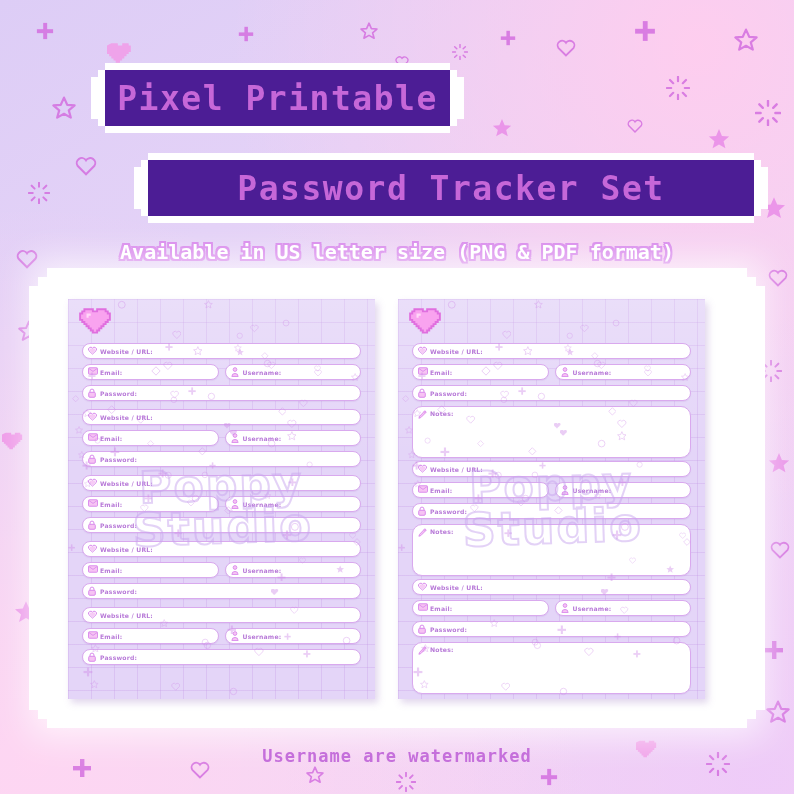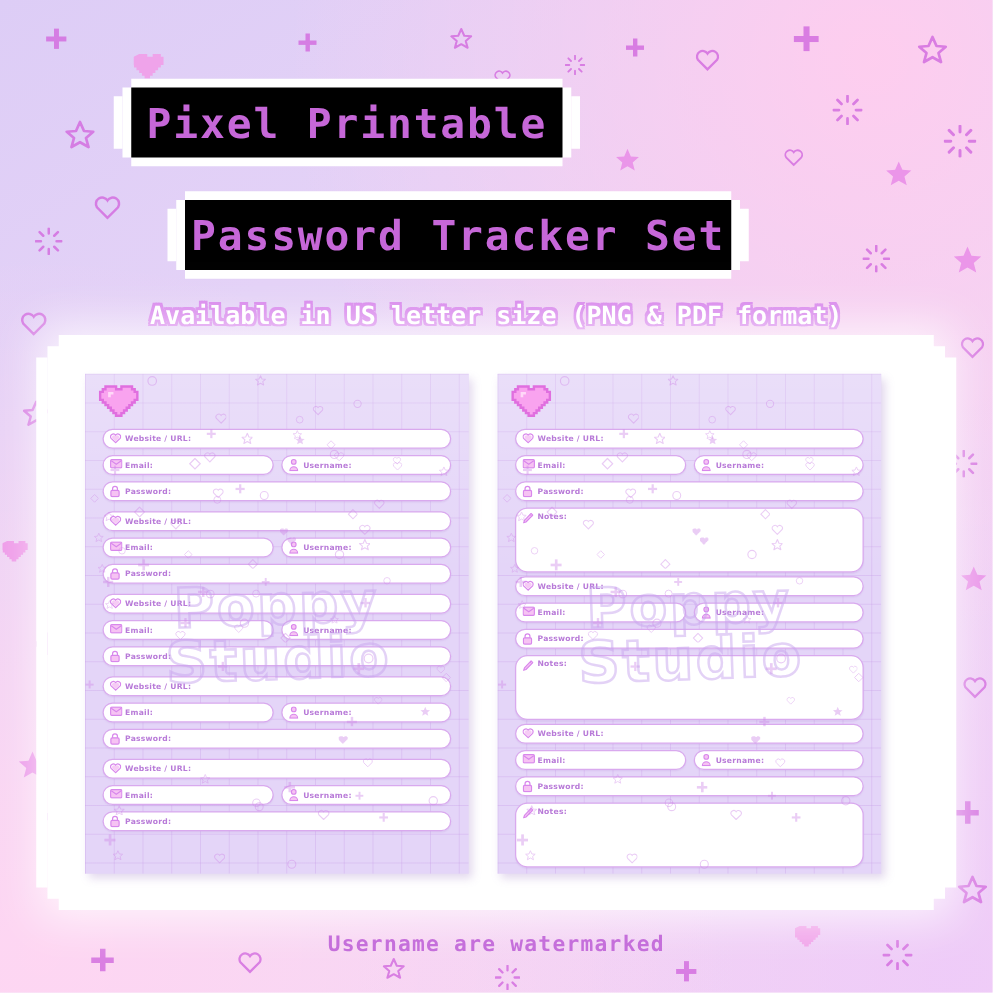--- a/index.html
+++ b/index.html
@@ -17,21 +17,21 @@
       linear-gradient(150deg, #ddcdf6 0%, #e4d2f7 28%, #f0d6f5 60%, #f6d9f2 100%);
   }
 
   
   #deco { position:absolute; inset:0; pointer-events:none; }
   .deco { position:absolute; }
 
   
   .banner {
     position: absolute;
-    background: #000000;
+    background: #4c1d95;
     box-shadow:
       0 -7px 0 0 #ffffff,  0 7px 0 0 #ffffff,
       -7px 0 0 0 #ffffff,  7px 0 0 0 #ffffff,
       -7px -7px 0 0 rgba(255,255,255,0), 
       0 0 0 0 #fff;
     display:flex; align-items:center; justify-content:center;
   }
   .banner::before, .banner::after{
     content:""; position:absolute; background:#ffffff;
   }
@@ -42,21 +42,21 @@
     font-family: "DejaVu Sans Mono", monospace;
     font-weight: bold;
     color: #c667d8;
     letter-spacing: 1.5px;
     white-space: nowrap;
     -webkit-font-smoothing: none;
   }
 
   #banner-1 { left:105px; top:70px; width:345px; height:56px; }
   #banner-1 .banner-text { font-size: 33px; }
-  #banner-2 { left:148px; top:160px; width:437px; height:56px; }
+  #banner-2 { left:148px; top:160px; width:606px; height:56px; }
   #banner-2 .banner-text { font-size: 33px; }
 
   
   #subtitle {
     position:absolute; top:240px; left:0; width:100%;
     text-align:center;
     font-family:"DejaVu Sans Mono", monospace;
     font-weight:bold; font-size:20px; letter-spacing:0px;
     color:#ffffff;
     text-shadow:

